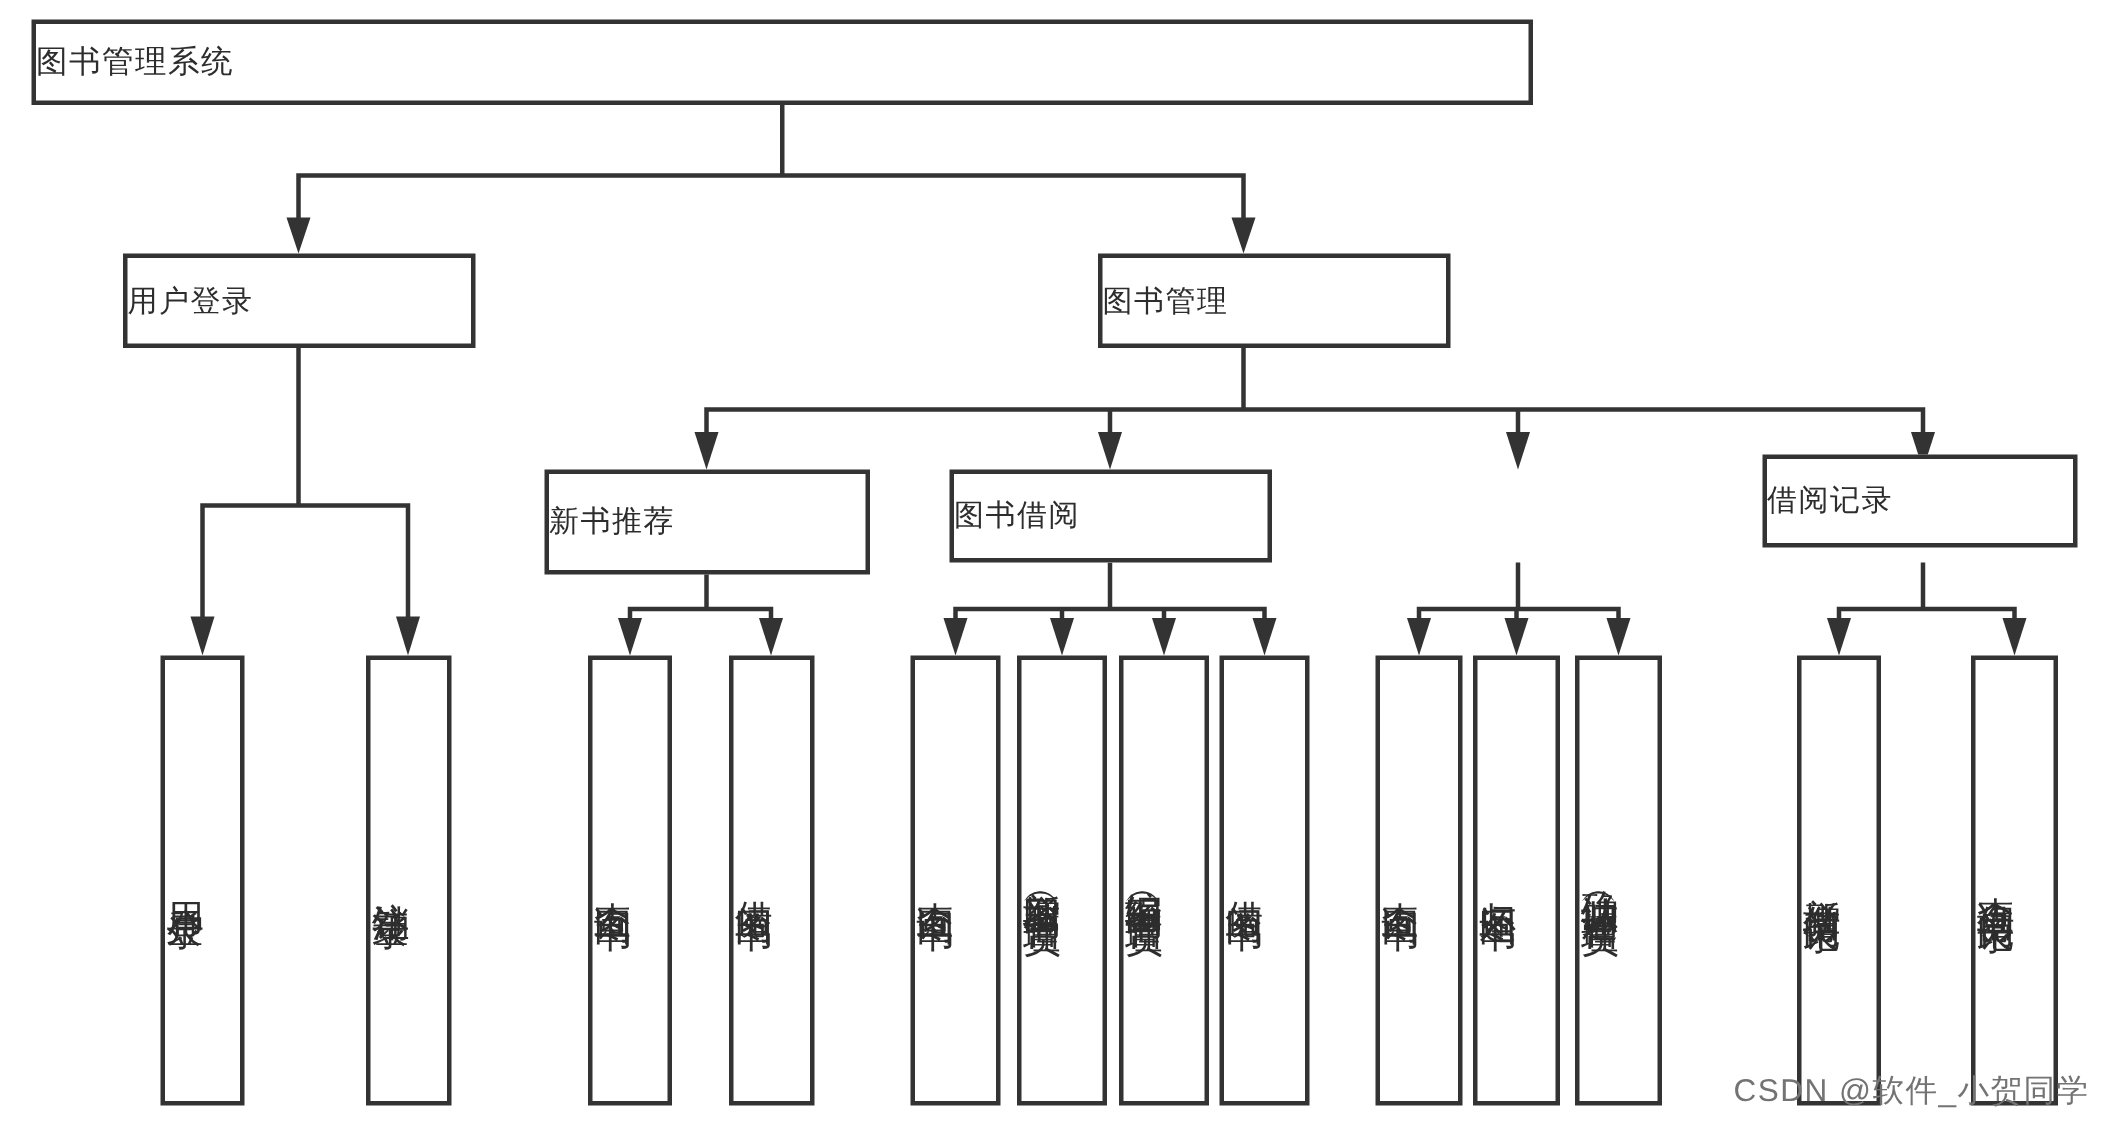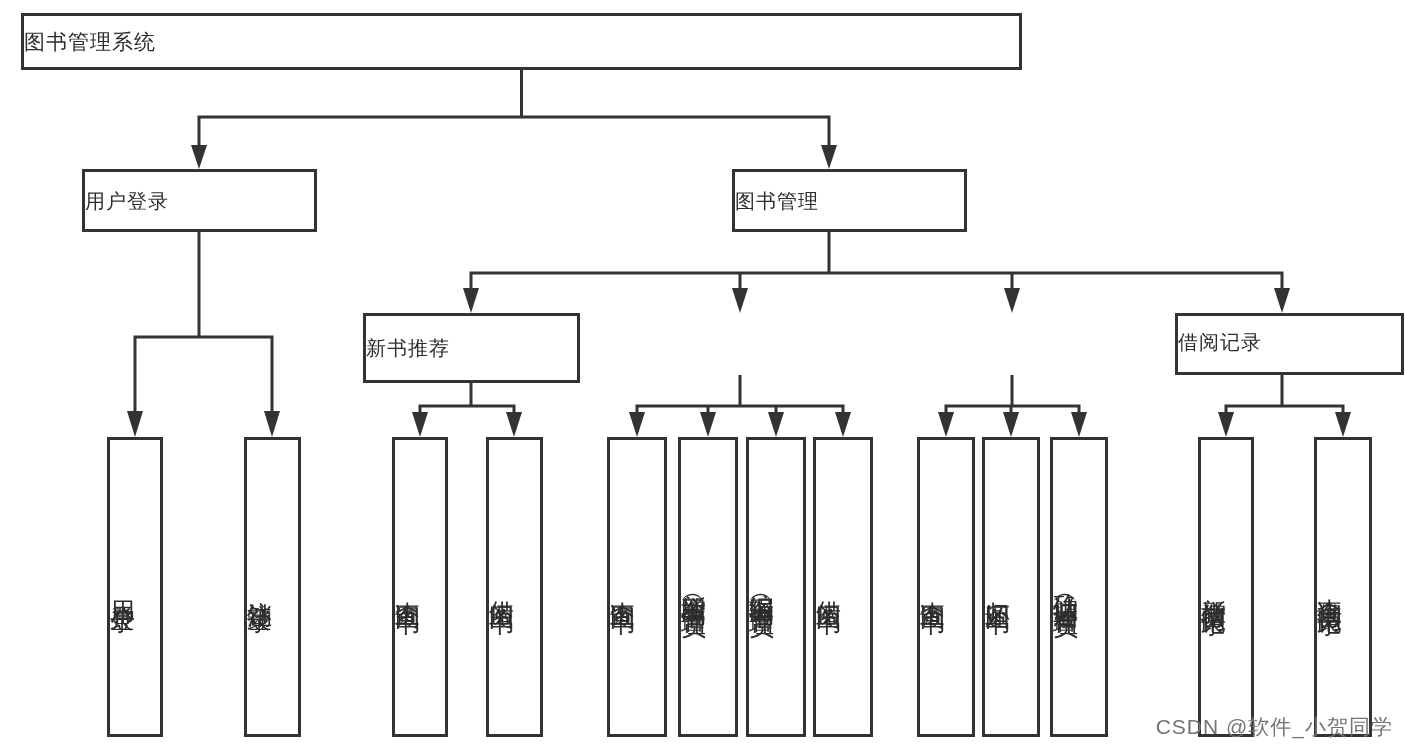--- a/index.html
+++ b/index.html
@@ -103,21 +103,24 @@
   <div class="box" style="left:82px;top:169px;width:235px;height:63px;">
     <span class="hlabel">用户登录</span>
   </div>
   <div class="box" style="left:712px;top:169px;width:235px;height:63px;margin-left:20px;">
     <span class="hlabel">图书管理</span>
   </div>
 
   <div class="box" style="left:363px;top:313px;width:217px;height:70px;">
     <span class="hlabel">新书推荐</span>
   </div>
-  <div class="box" style="left:1175px;top:313px;width:229px;height:62px;font-family:Liberation Mono, monospace;">
+  <div class="box" style="left:633px;top:313px;width:215px;height:62px;">
+    <span class="hlabel">图书借阅</span>
+  </div>
+  <div class="box" style="left:1175px;top:303px;width:210px;height:62px;">
     <span class="hlabel">借阅记录</span>
   </div>
 
   <div class="box leaf" style="left:107px;width:56px;">
     <span class="vlabel">用户登录</span>
   </div>
   <div class="box leaf" style="left:244px;width:57px;">
     <span class="vlabel">注销登录</span>
   </div>
 

